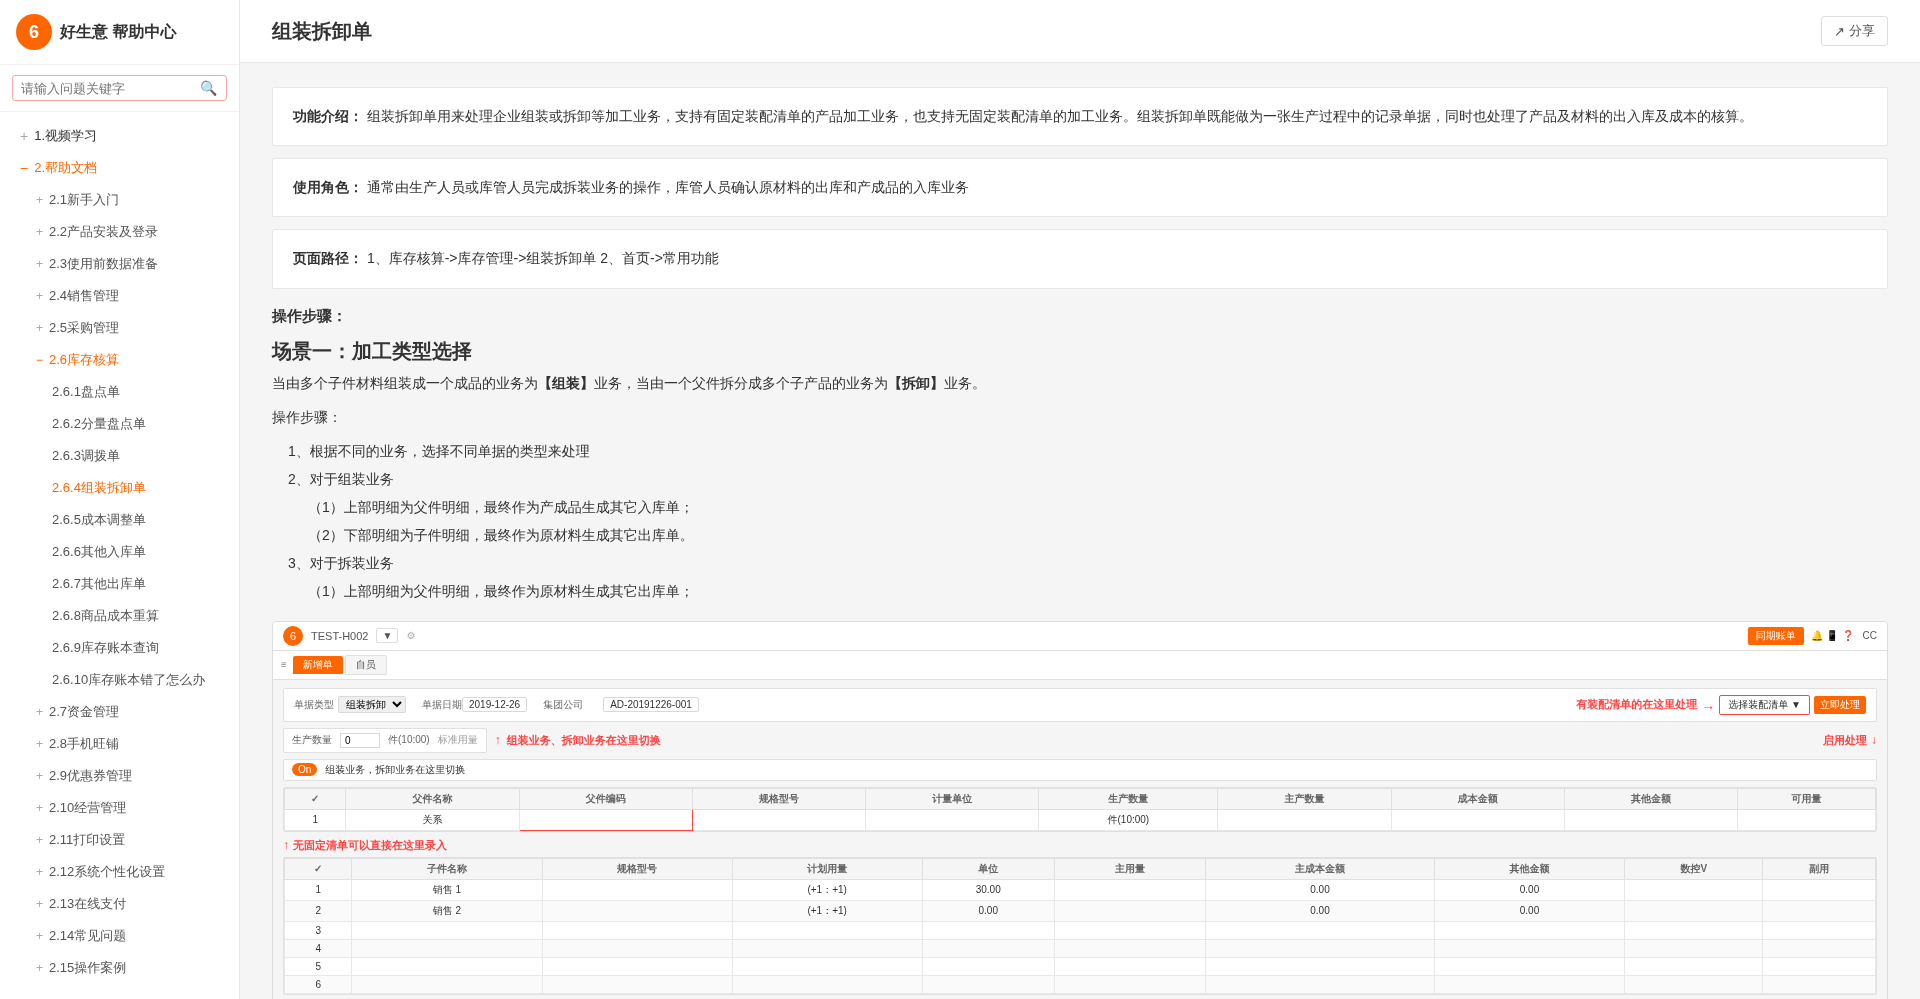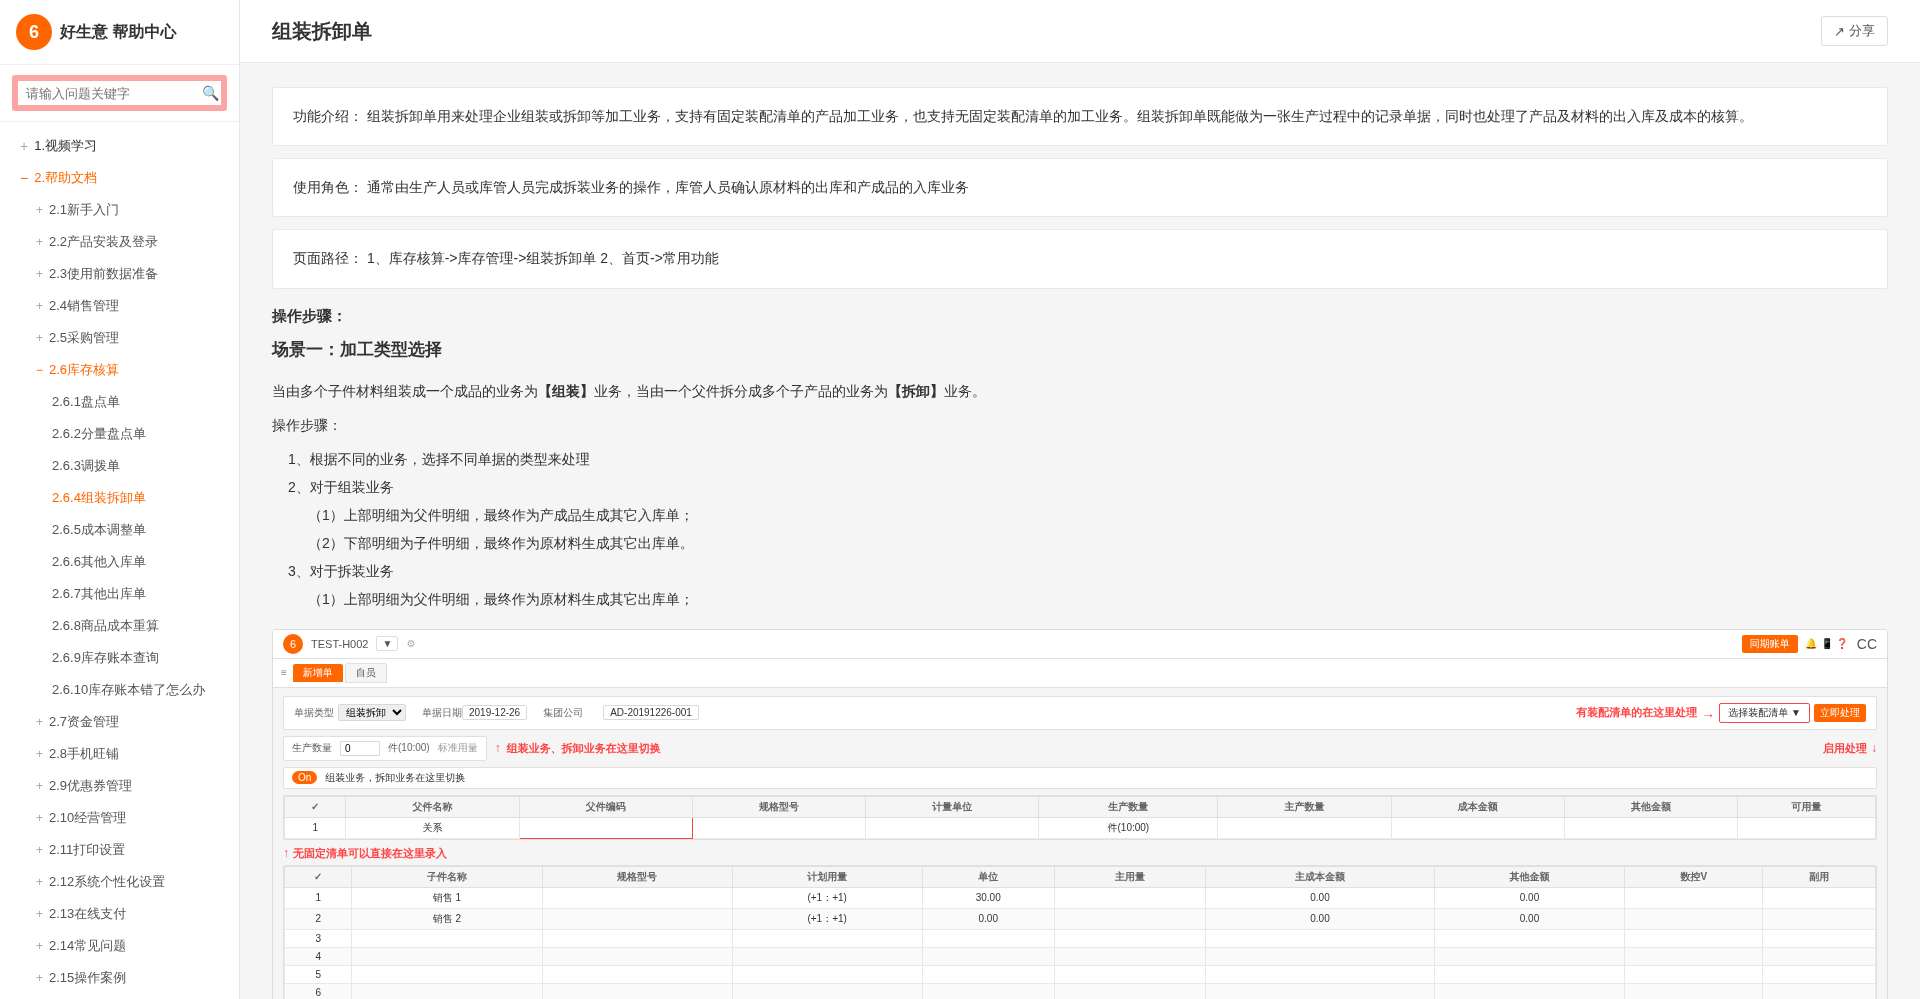--- a/index.html
+++ b/index.html
@@ -31,21 +31,21 @@
       color: #fff; font-size: 18px; font-weight: bold; margin-right: 8px;
     }
     .logo-text { font-size: 16px; font-weight: bold; color: #333; }
 
     .search-area {
       padding: 10px 12px;
       border-bottom: 1px solid #f0f0f0;
     }
     .search-box {
       display: flex; align-items: center;
-      border: 6px solid #fca5a5; border-radius: 3px;
+      border: 1px solid #fca5a5; border-radius: 3px;
       padding: 4px 8px;
       background: #fff;
     }
     .search-box input {
       border: none; outline: none; flex: 1; font-size: 13px; color: #999;
       background: transparent;
     }
     .search-icon-btn { color: #999; cursor: pointer; font-size: 14px; }
 
     .nav-tree { padding: 8px 0; }
@@ -97,32 +97,32 @@
     .info-block {
       background: #fff;
       border: 1px solid #e8e8e8;
       border-radius: 2px;
       padding: 16px 20px;
       margin-bottom: 12px;
       font-size: 14px;
       line-height: 1.8;
       color: #333;
     }
-    .info-block .label { font-weight: 400; }
+    .info-block .label { font-weight: 700; }
 
     .section-title {
       font-size: 15px;
       font-weight: 700;
       color: #333;
       margin: 18px 0 10px;
     }
     .scene-title {
-      font-size: 17px;
+      font-size: 20px;
       font-weight: 700;
-      margin: 12px 0 16px;
+      margin: 12px 0 4px;
     }
     .content-text {
       font-size: 14px;
       line-height: 2;
       color: #333;
       margin-bottom: 6px;
     }
     .content-text .bracket { font-weight: 700; }
     .step-list { margin: 6px 0 6px 0; }
     .step-item {
@@ -337,21 +337,21 @@
         <div style="background:#fff;padding:4px 10px;display:flex;align-items:center;justify-content:space-between;border-bottom:1px solid #e0e0e0;">
           <div style="display:flex;align-items:center;gap:8px;">
             <span style="background:#f60;color:#fff;border-radius:50%;width:20px;height:20px;display:inline-flex;align-items:center;justify-content:center;font-size:11px;">6</span>
             <span style="font-size:11px;color:#555;">TEST-H002</span>
             <span style="background:#fff;border:1px solid #ddd;font-size:10px;padding:1px 5px;color:#555;border-radius:2px;">▼</span>
             <span style="font-size:10px;color:#aaa;">⚙</span>
           </div>
           <div style="display:flex;align-items:center;gap:8px;">
             <span style="background:#ff6600;color:#fff;font-size:10px;padding:2px 8px;border-radius:2px;">同期账单</span>
             <span style="font-size:10px;color:#999;">🔔 📱 ❓</span>
-            <span style="font-size:14px;color:#555;">CC</span>
+            <span style="font-size:10px;color:#555;">CC</span>
           </div>
         </div>
 
         <div style="background:#fff;display:flex;align-items:center;gap:2px;padding:4px 8px;border-bottom:1px solid #e0e0e0;">
           <span style="font-size:10px;color:#888;">≡</span>
           <div style="background:#f60;color:#fff;font-size:10px;padding:2px 10px;border-radius:2px 2px 0 0;margin-left:4px;">新增单</div>
           <div style="background:#f5f5f5;color:#555;font-size:10px;padding:2px 10px;border:1px solid #e0e0e0;border-radius:2px 2px 0 0;">自员</div>
         </div>
 
         <div style="background:#f5f5f5;padding:8px 10px;">

